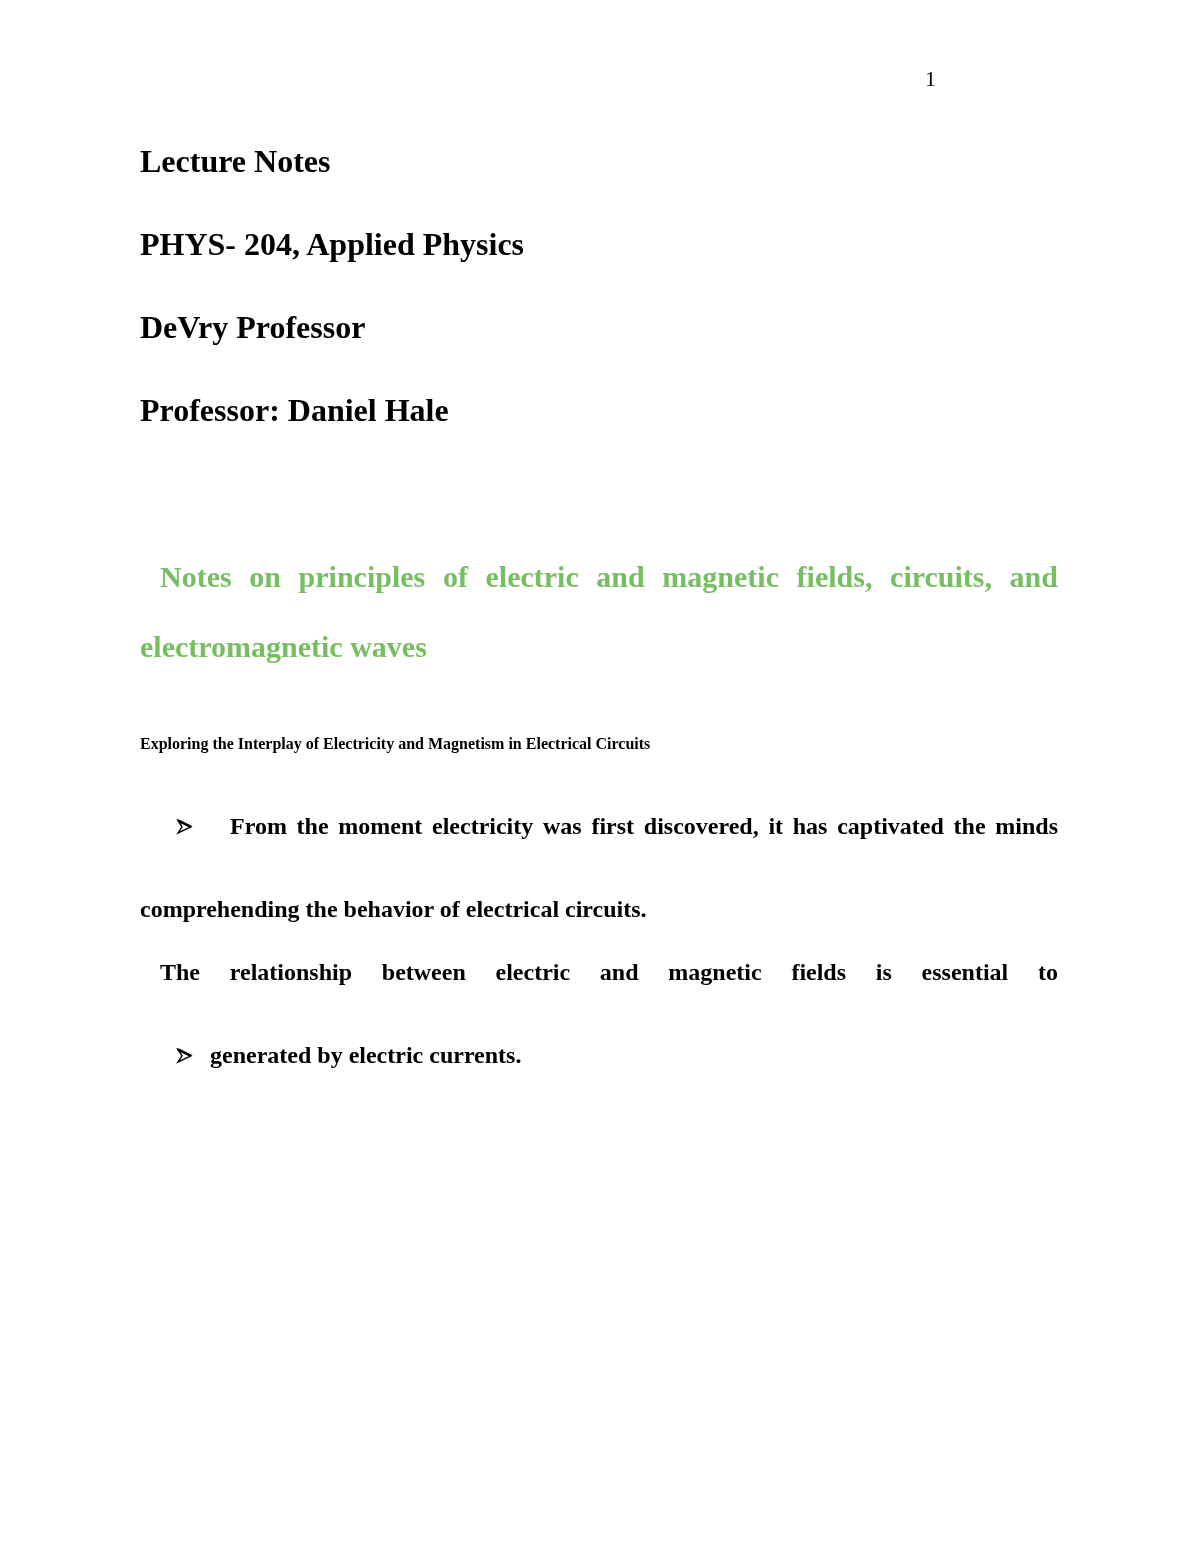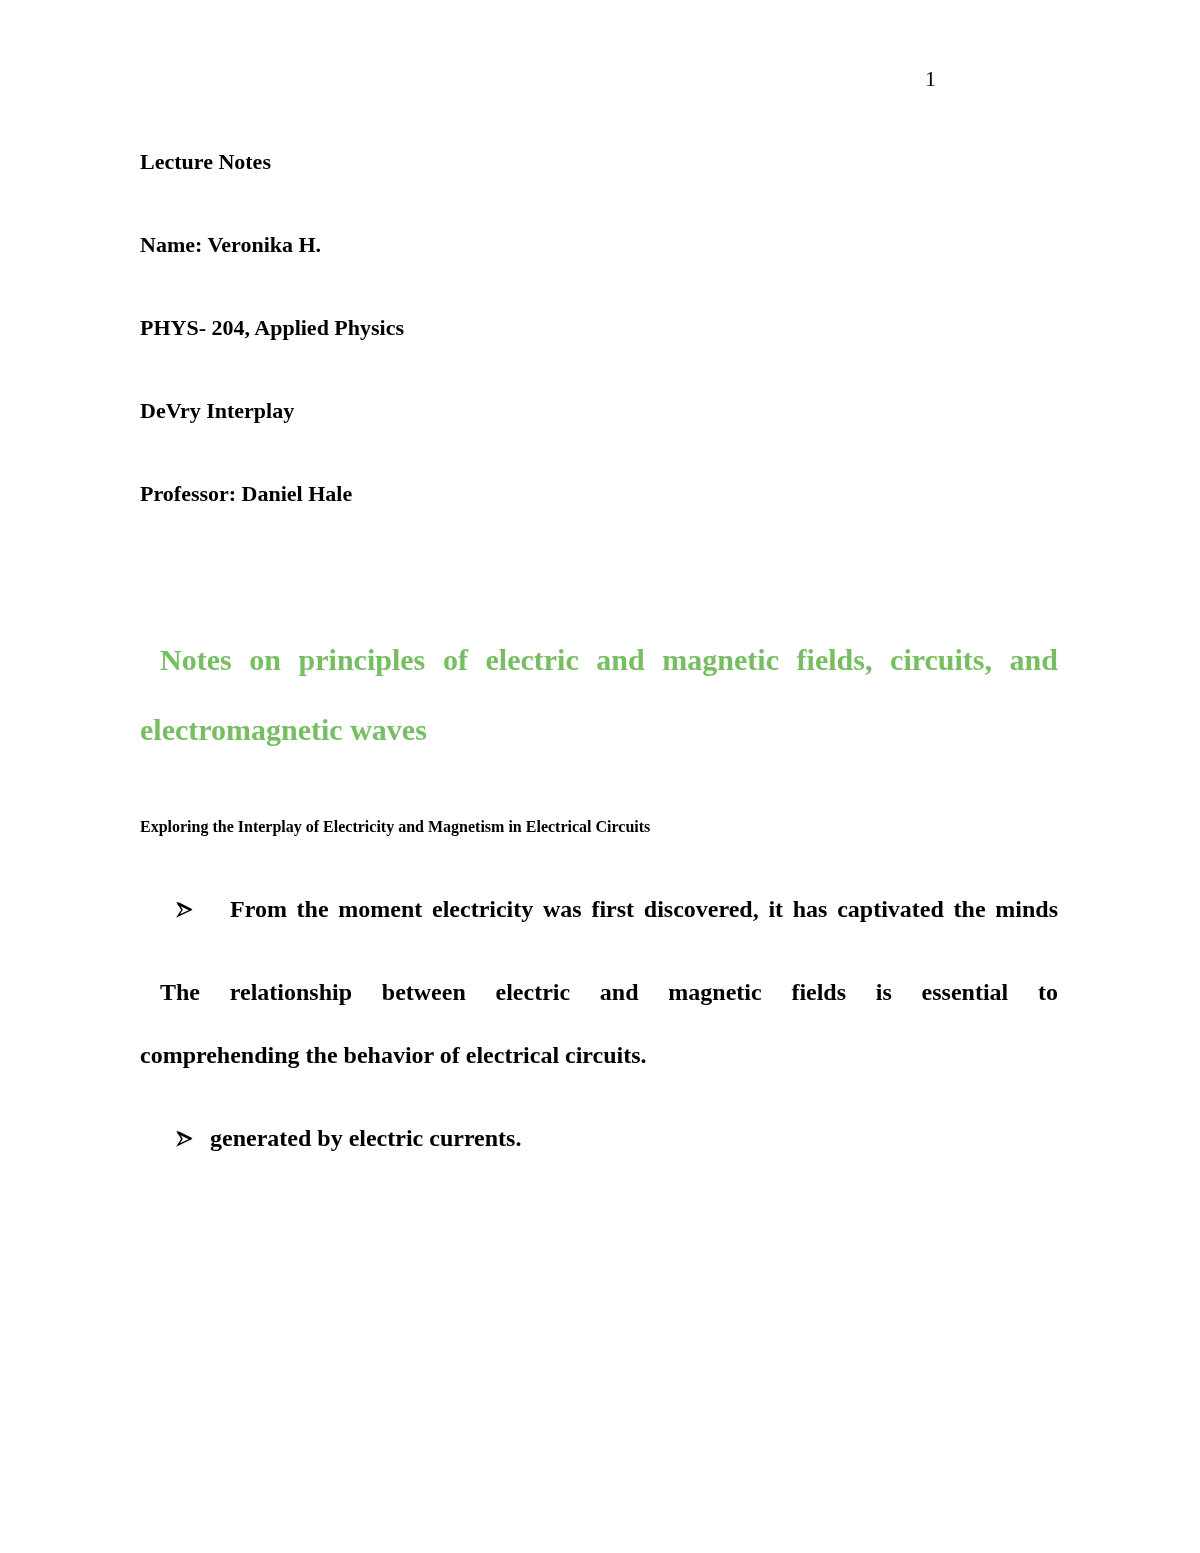--- a/index.html
+++ b/index.html
@@ -20,21 +20,21 @@
     line-height: 26px;
   }
   .content {
     position: absolute;
     left: 140px;
     top: 0;
     width: 918px;
   }
   .meta-line {
     margin: 0 0 20px 0;
-    font-size: 22px;
+    font-size: 32px;
     font-weight: bold;
     line-height: 63px;
   }
   .meta-line:first-child { margin-top: 130px; }
   .doc-title {
     margin: 100px 0 30px 0;
     font-size: 30px;
     font-weight: bold;
     color: #77BE62;
   }
@@ -80,23 +80,22 @@
 </style>
 </head>
 <body>
 
 <div class="page">
   <div class="page-number">1</div>
 
   <div class="content">
 
     <p class="meta-line">Lecture Notes</p>
-    <p class="meta-line">Name: Veronika H.</p>
     <p class="meta-line">PHYS- 204, Applied Physics</p>
-    <p class="meta-line">DeVry Interplay</p>
+    <p class="meta-line">DeVry Professor</p>
     <p class="meta-line">Professor: Daniel Hale</p>
 
     <h1 class="doc-title">
       <span class="line justify-stretch">Notes on principles of electric and magnetic fields, circuits, and</span>
       <span class="line">electromagnetic waves</span>
     </h1>
 
     <h2 class="subheading">Exploring the Interplay of Electricity and Magnetism in Electrical Circuits</h2>
 
     <ul class="bullet-list">
@@ -105,22 +104,22 @@
           <svg width="19" height="19" viewBox="0 0 19 19" aria-hidden="true">
             <path d="M3 3.5 L16 9.8 L3 16 L7 9.8 Z" fill="#ffffff" stroke="#000000" stroke-width="1.4" stroke-linejoin="miter"></path>
             <path d="M3 3.5 L16 9.8" stroke="#000000" stroke-width="2.6"></path>
           </svg>
         </span>
         <span class="line justify-stretch">From the moment electricity was first discovered, it has captivated the minds</span>
       </li>
     </ul>
 
     <p class="emphasis">
+      <span class="line">comprehending the behavior of electrical circuits.</span>
       <span class="line justify-stretch">The relationship between electric and magnetic fields is essential to</span>
-      <span class="line">comprehending the behavior of electrical circuits.</span>
     </p>
 
     <ul class="bullet-list">
       <li>
         <span class="marker">
           <svg width="19" height="19" viewBox="0 0 19 19" aria-hidden="true">
             <path d="M3 3.5 L16 9.8 L3 16 L7 9.8 Z" fill="#ffffff" stroke="#000000" stroke-width="1.4" stroke-linejoin="miter"></path>
             <path d="M3 3.5 L16 9.8" stroke="#000000" stroke-width="2.6"></path>
           </svg>
         </span>

